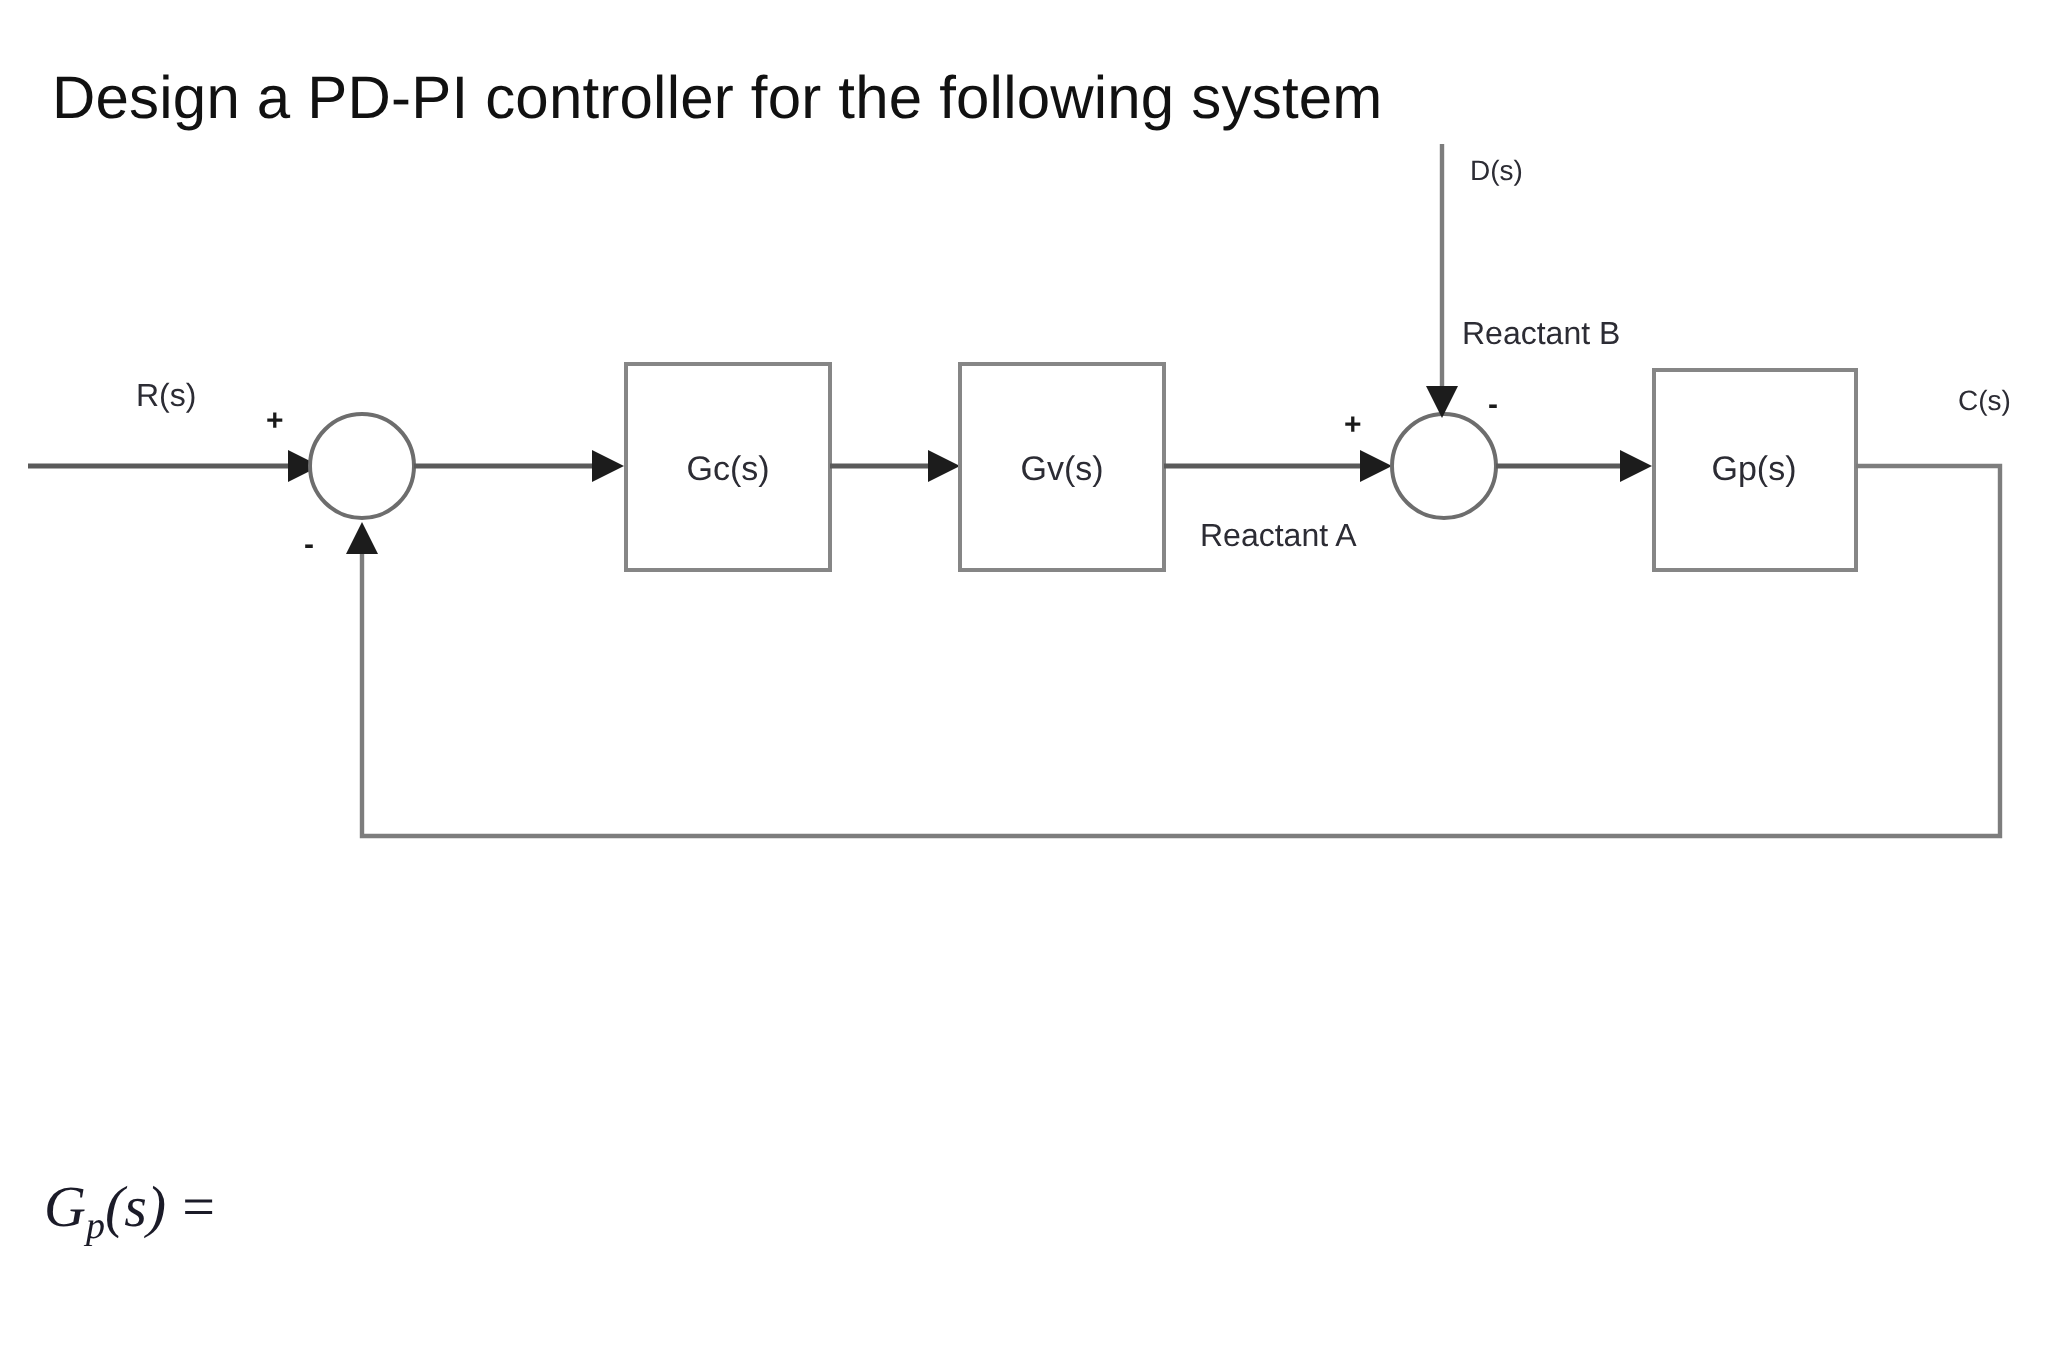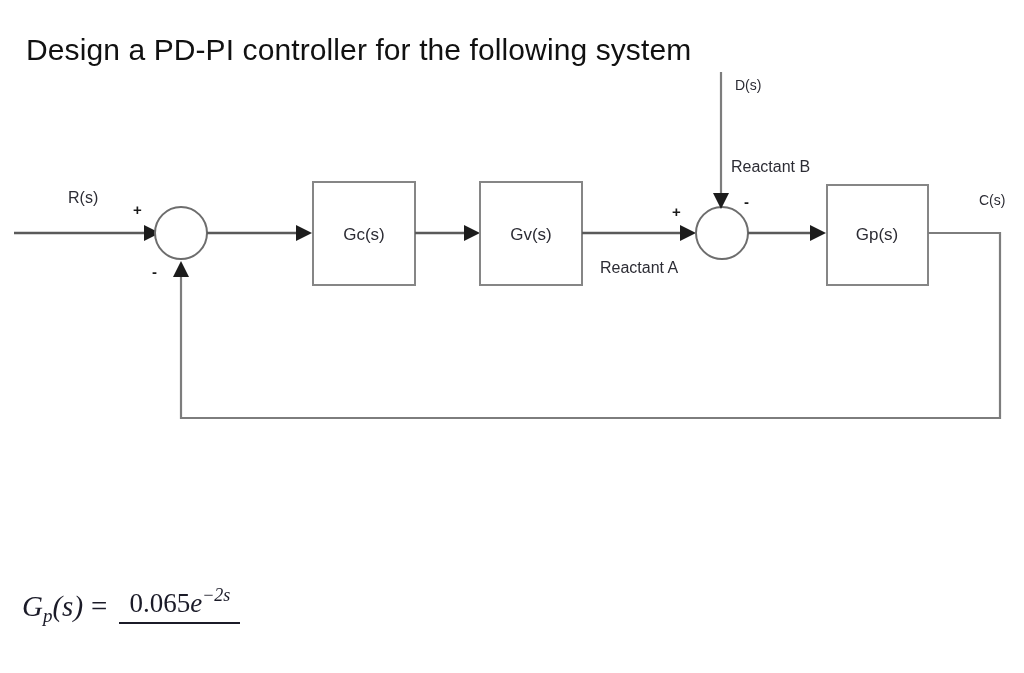--- a/index.html
+++ b/index.html
@@ -230,20 +230,15 @@
 </div>
 
 <div id="formula">
   <span class="fml-lhs">
     <span>G</span>
       <span class="fml-sub">p</span>
       <span>(s)</span>
   </span>
   <span class="fml-eq">=</span>
   <span class="fraction">
-    <span class="fml-num">
-      <span class="fml-upright">0.065</span>
-        <span>e</span>
-        <span class="fml-exp">−2s</span>
-    </span>
     <span class="fml-bar"></span>
   </span>
 </div>
 
 </body></html>

